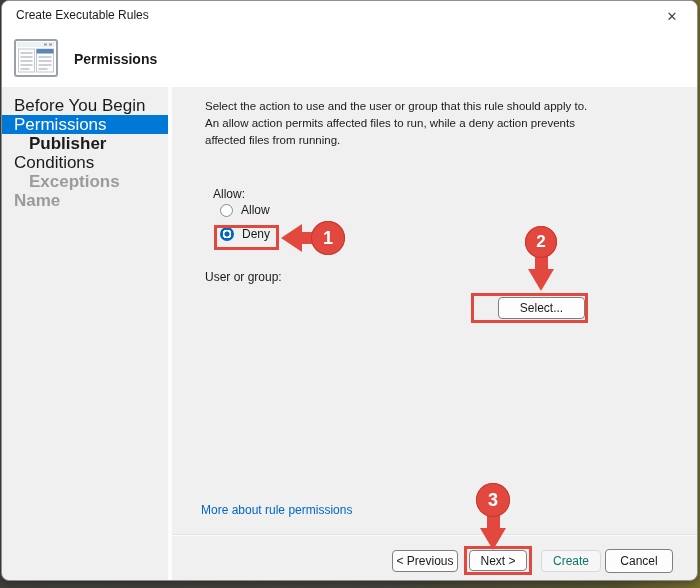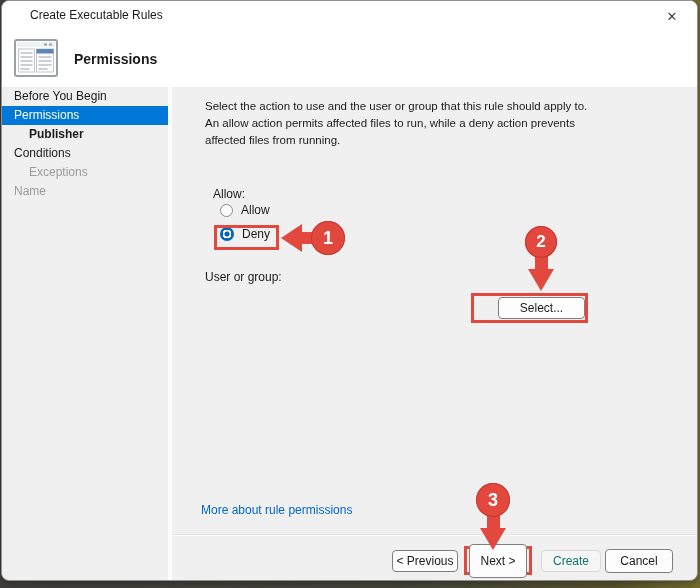--- a/index.html
+++ b/index.html
@@ -9,36 +9,36 @@
     background: linear-gradient(90deg, #403f3c 0%, #45443c 55%, #57532f 88%, #756d2e 100%);
     position: relative;
   }
   .window {
     position:absolute; left:1px; top:0; width:697px; height:581px;
     border-radius:8px; overflow:hidden; background:#f0f0f0;
     border:1px solid #8f8f8f; box-shadow:0 2px 8px rgba(0,0,0,.35);
   }
   
   .header { position:absolute; left:0; top:0; right:0; height:86px; background:#ffffff; }
-  .titlebar-text { position:absolute; left:14px; top:7px; font-size:12px; color:#1b1b1b;margin-left:14px; }
+  .titlebar-text { position:absolute; left:14px; top:7px; font-size:12px; color:#1b1b1b; }
   .close-btn {
     position:absolute; right:10px; top:3px; width:30px; height:24px;
     display:flex; align-items:center; justify-content:center;
     font-size:13px; color:#444; cursor:pointer; border-radius:4px;
   }
   .wizard-icon { position:absolute; left:12px; top:38px; }
   .header-title { position:absolute; left:72px; top:50px; font-size:14px; font-weight:bold; color:#1b1b1b; }
   
   .body { position:absolute; top:86px; left:0; right:0; bottom:0; display:flex; }
-  .sidebar { width:166px; font-size:12px; color:#1b1b1b; }
+  .sidebar { width:166px; padding-top:9px; font-size:17px; color:#1b1b1b; }
   .side-item { height:19px; line-height:19px; padding-left:12px; white-space:nowrap; cursor:default; }
   .side-item.sub { padding-left:27px; }
   .side-item.selected { background:#0078D7; color:#ffffff; }
   .side-item.bold { font-weight:600; }
-  .side-item.disabled { color:#9b9b9b; }
+  .side-item.disabled { color:#9b9b9b;font-weight:bold; }
   .divider { width:4px; background:#fcfcfc; }
   .content { position:relative; flex:1; font-size:12px; color:#1b1b1b; }
   .description { position:absolute; left:33px; top:11px; width:394px; font-size:11.5px; line-height:17px; }
   .action-label { position:absolute; left:41px; top:100px; }
   .radio-row { position:absolute; left:48px; display:flex; align-items:center; gap:8px; }
   .radio-row.allow { top:116px; }
   .radio-row.deny  { top:140px; }
   .radio { width:13px; height:13px; border-radius:50%; background:#fff; border:1px solid #8a8a8a; flex:0 0 auto; }
   .radio.selected {
     width:14px; height:14px; border:none;
@@ -61,21 +61,21 @@
   .btn.disabled { background:#f6f6f6; border-color:#d9d9d9; color:#0f766e; cursor:default; }
   .btn-previous { left:220px; top:463px; width:66px; }
   .btn-create   { left:369px; top:463px; width:60px; }
   .btn-cancel   { left:433px; top:462px; width:68px; height:24px; }
   .select-red-box, .next-red-box {
     position:absolute; border:3px solid #E2483E; display:flex; align-items:center; justify-content:center;
   }
   .select-red-box { left:299px; top:206px; width:117px; height:30px;padding-left:24px; }
   .btn-select { position:static; width:138px; height:22px; }
   .next-red-box { left:292px; top:459px; width:68px; height:29px; }
-  .btn-next { position:static; width:58px; height:34px; }
+  .btn-next { position:static; width:58px; height:21px; }
   .deny-red-box { position:absolute; left:42px; top:138px; width:65px; height:25px; border:3px solid #E2483E; }
   
   .ann-circle {
     position:absolute; width:34px; height:34px; border-radius:50%;
     background:#E2483E; color:#fff; font-weight:bold; font-size:18px;
     display:flex; align-items:center; justify-content:center; z-index:5;
     box-shadow: inset 0 0 0 1px #c8372e;
   }
   .ann-c1 { left:139px; top:134px; }
   .ann-c2 { left:353px; top:139px; width:32px; height:32px; font-size:17px; }

